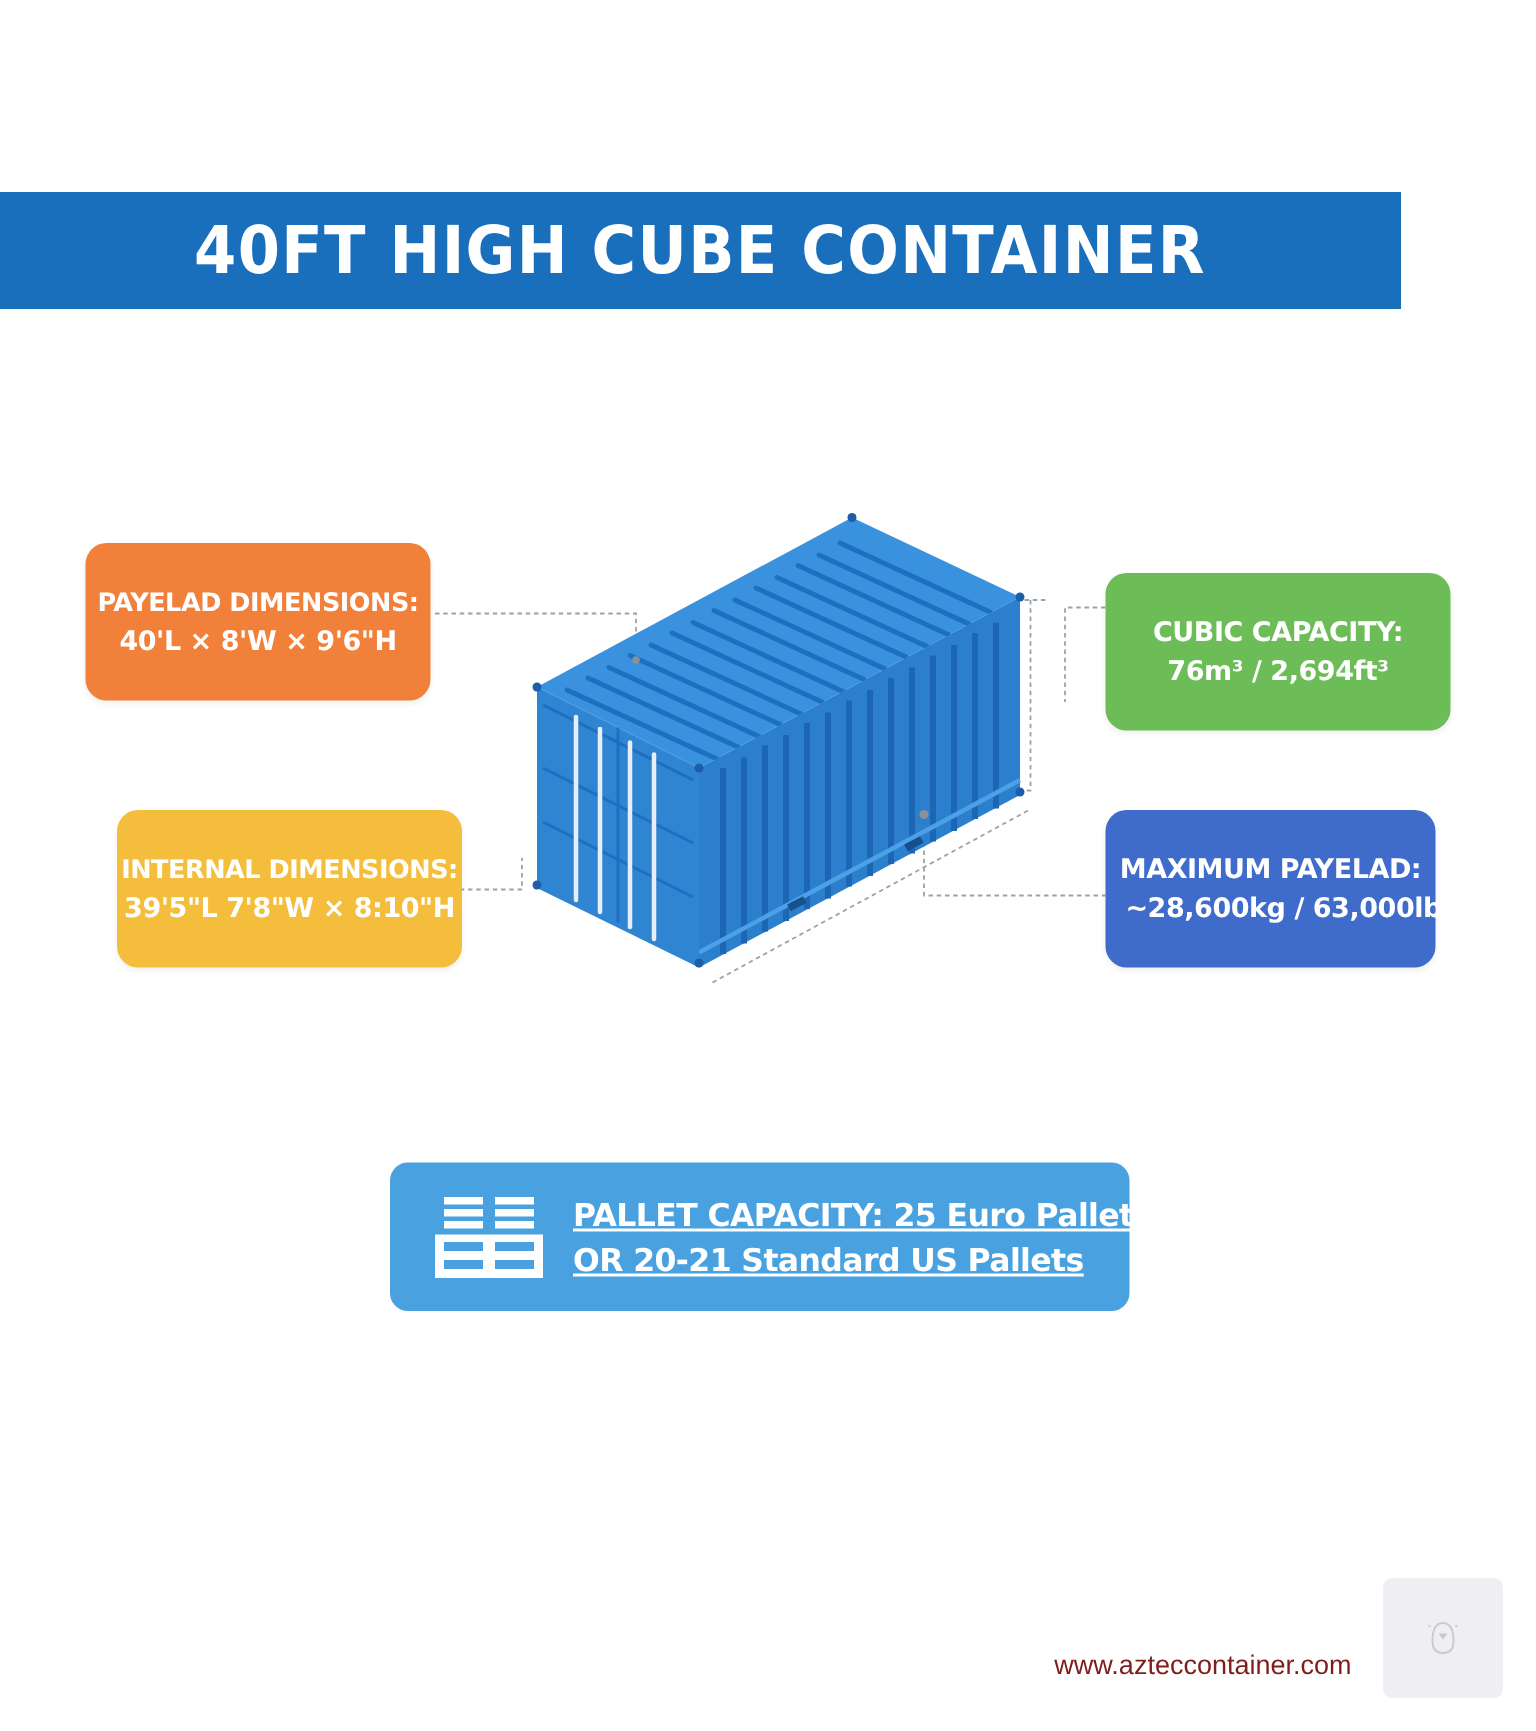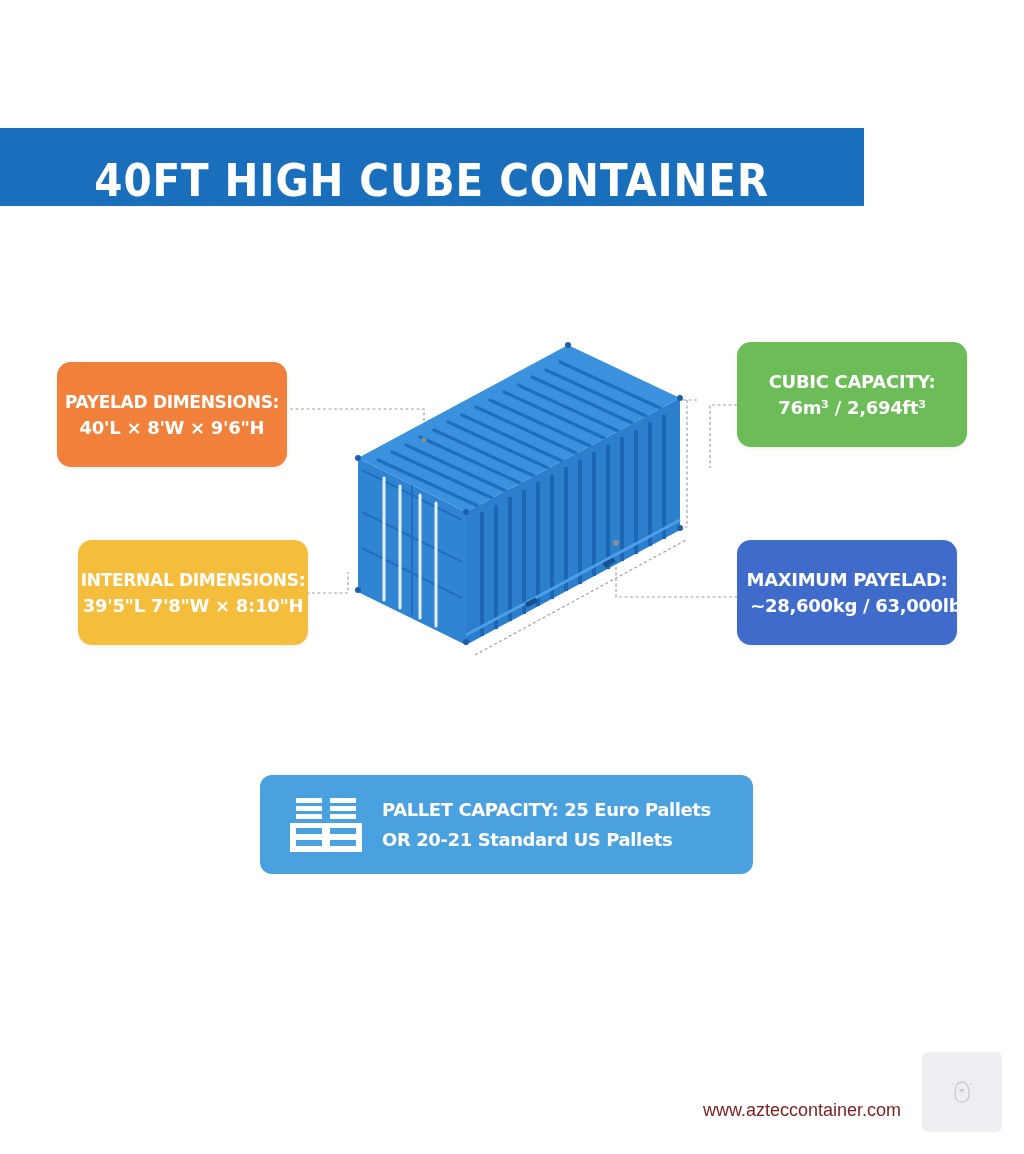--- a/index.html
+++ b/index.html
@@ -11,25 +11,25 @@
     height: 1154px;
     background: #ffffff;
     position: relative;
     overflow: hidden;
     font-family: "Liberation Sans", "DejaVu Sans", sans-serif;
   }
   .header-bar {
     position: absolute;
     left: 0;
     top: 128px;
-    width: 864px;
+    width: 934px;
     height: 78px;
     background: #1a6fbd;
     display: flex;
-    align-items: flex-end;
+    align-items: center;
     justify-content: center;
   }
   .header-title {
     color: #ffffff;
     font-family: "DejaVu Sans", sans-serif;
     font-weight: bold;
     font-size: 44px;
     letter-spacing: 1px;
     transform: scaleX(0.92);
     white-space: nowrap;
@@ -49,21 +49,21 @@
   }
   .card .line1, .card .line2 {
     display: block;
     white-space: nowrap;
     font-size: 18px;
     line-height: 26px;
     letter-spacing: -0.3px;
   }
   .card-external { left: 57px; top: 362px; width: 230px; height: 105px; background: #f0803a; }
   .card-internal { left: 57px; top: 540px; width: 230px; height: 105px; background: #f5bd3c; margin-left: 21px; }
-  .card-cubic    { left: 737px; top: 342px; width: 230px; height: 105px; background: #6cbc57; }
+  .card-cubic    { left: 737px; top: 382px; width: 230px; height: 105px; background: #6cbc57; }
   .card-payload  { left: 737px; top: 540px; width: 220px; height: 105px; background: #3f6ccb; }
 
   .card-external .line1 { font-size: 17px; }
   .card-internal .line1 { font-size: 17px; }
   .card-payload .line2 { font-size: 18px; margin-left: 28px; }
 
   .pallet-card {
     position: absolute;
     left: 260px;
     top: 775px;
@@ -84,24 +84,25 @@
     width: 72px;
     height: 54px;
   }
   .pallet-text {
     position: absolute;
     left: 122px;
     top: 20px;
   }
   .pallet-text span {
     display: block;
-    font-size: 18px;
+    font-size: 21px;
     line-height: 30px;
     white-space: nowrap;
     letter-spacing: -0.4px;
+    text-decoration: underline;
   }
 
   .container-art {
     position: absolute;
     left: 280px;
     top: 330px;
     width: 460px;
     height: 340px;
   }
 

